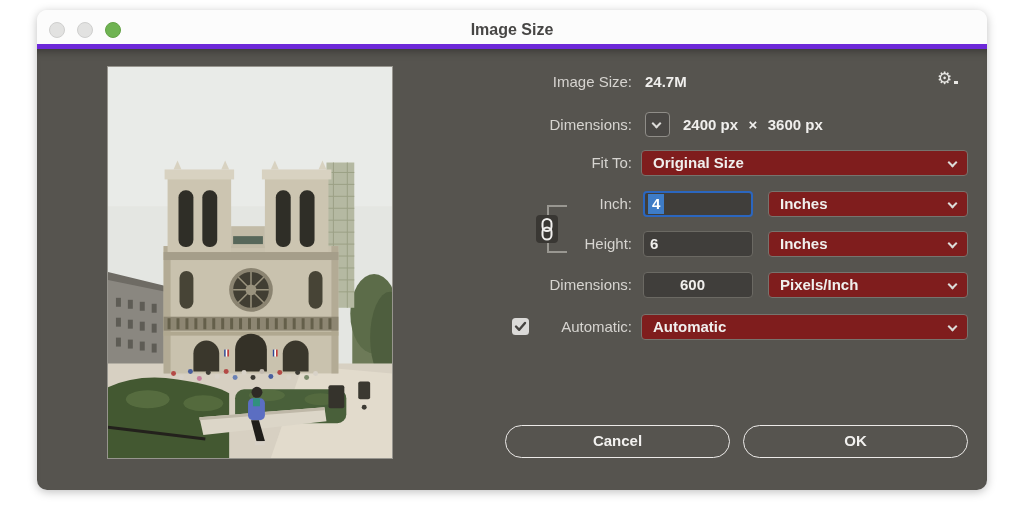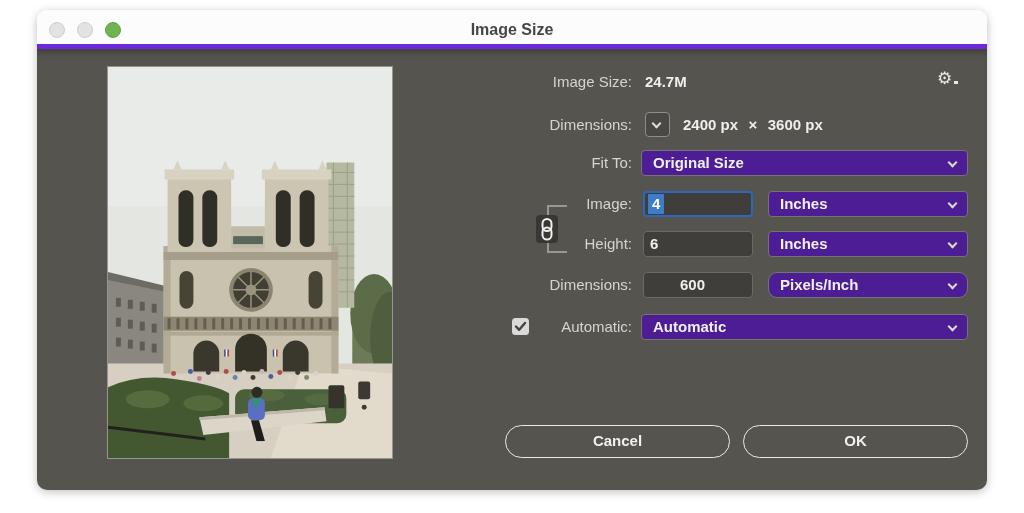--- a/index.html
+++ b/index.html
@@ -54,35 +54,35 @@
 
   .row-dims-label { top:63px; height:25px; line-height:25px; }
   .dim-chevbox {
     position:absolute; left:608px; top:63px; width:25px; height:25px;
     background:#4a4845; border:1px solid #8f8d88; border-radius:4px;
   }
   .dim-value { position:absolute; left:646px; top:63px; height:25px; line-height:25px; }
   .dim-value span { margin-right:6px; }
 
   .selectbox {
-    position:absolute; height:26px; background:#4c1d95; border:1px solid #76746e;
+    position:absolute; height:26px; background:#7f1d1d; border:1px solid #76746e;
     border-radius:4px; line-height:24px; padding-left:11px; cursor:default;
   }
   .selectbox .fvalue { line-height:24px; }
   .chev {
     position:absolute; right:11px; top:8px; width:7px; height:7px;
     border-left:2px solid #dcdbd8; border-bottom:2px solid #dcdbd8;
     transform:rotate(-45deg);
   }
   .dim-chevbox .chev { position:absolute; right:auto; left:7px; top:7px; }
 
   .sel-fitto    { left:604px; top:101px; width:327px; }
   .sel-wunit    { left:731px; top:142px; width:200px; }
   .sel-hunit    { left:731px; top:182px; width:200px; }
-  .sel-runit    { left:731px; top:223px; width:200px;border-radius:9px; }
+  .sel-runit    { left:731px; top:223px; width:200px; }
   .sel-resample { left:604px; top:265px; width:327px; }
 
   .inputbox {
     position:absolute; width:110px; height:26px; background:#403e3b;
     border:1px solid #6b6963; border-radius:4px; line-height:24px; padding-left:6px;
   }
   .inputbox.focused { border:2px solid #2b66bf; line-height:22px; padding-left:3px; }
   .in-width  { left:606px; top:142px; }
   .in-height { left:606px; top:182px; }
   .in-res    { left:606px; top:223px;padding-left:36px; }
@@ -294,21 +294,21 @@
 
     <div class="bracket-top"></div>
     <div class="bracket-bottom"></div>
     <div class="link-icon">
       <svg width="22" height="28" viewBox="0 0 22 28">
         <rect x="6.5" y="4" width="9" height="12" rx="4.5" fill="none" stroke="#f0efed" stroke-width="2"></rect>
         <rect x="6.5" y="12.5" width="9" height="12" rx="4.5" fill="none" stroke="#f0efed" stroke-width="2"></rect>
       </svg>
     </div>
 
-    <div class="flabel row-width-label">Image:</div>
+    <div class="flabel row-width-label">Inch:</div>
     <div class="inputbox focused in-width">
       <span class="sel-chip">4</span>
     </div>
     <div class="selectbox sel-wunit">
       <span class="fvalue">Inches</span>
       <span class="chev"></span>
     </div>
 
     <div class="flabel row-height-label">Height:</div>
     <div class="inputbox in-height">

